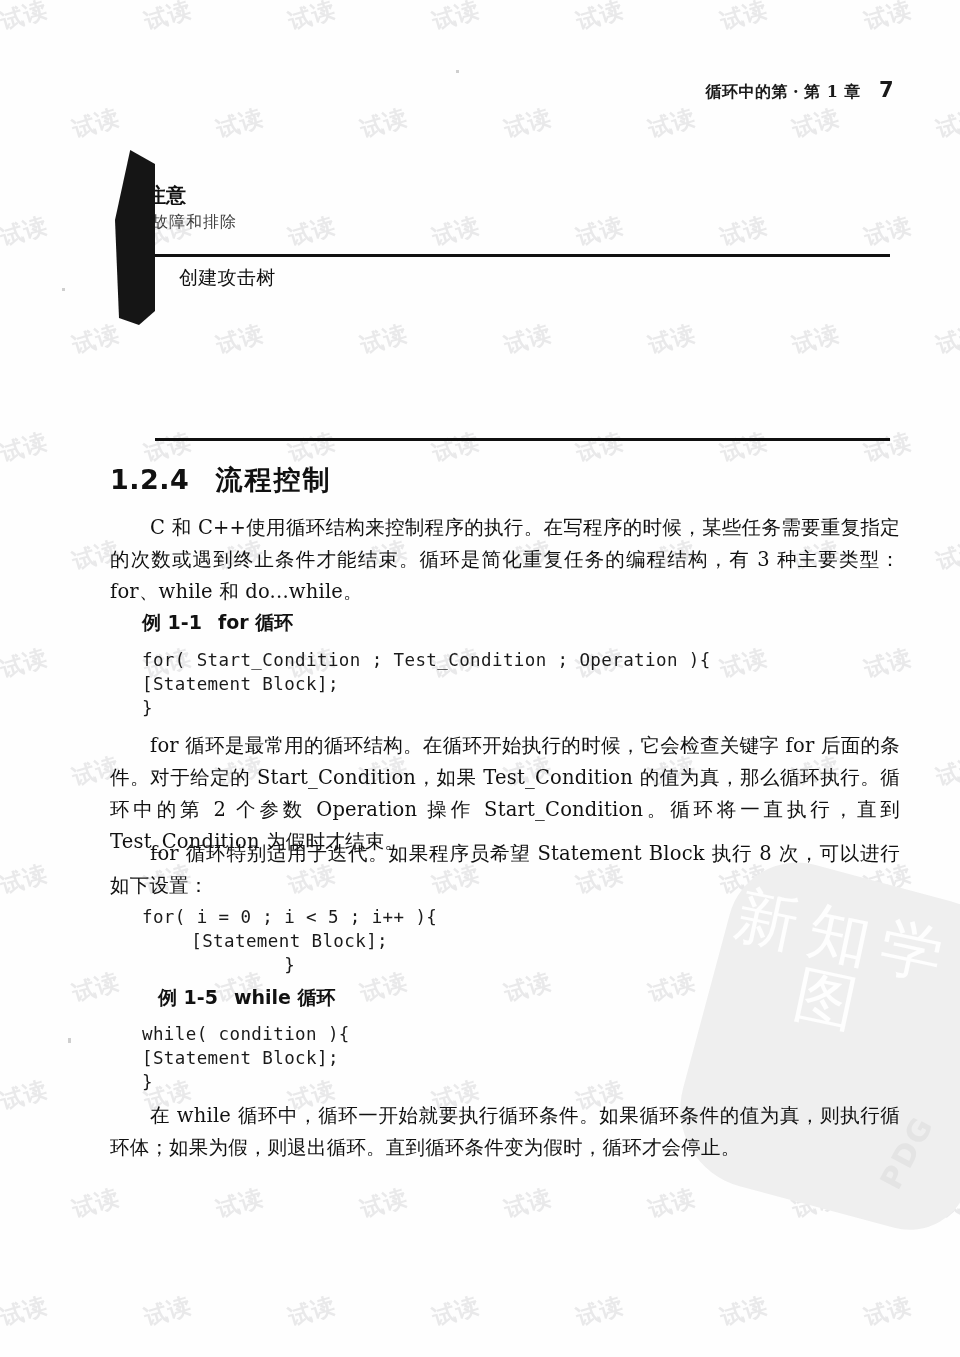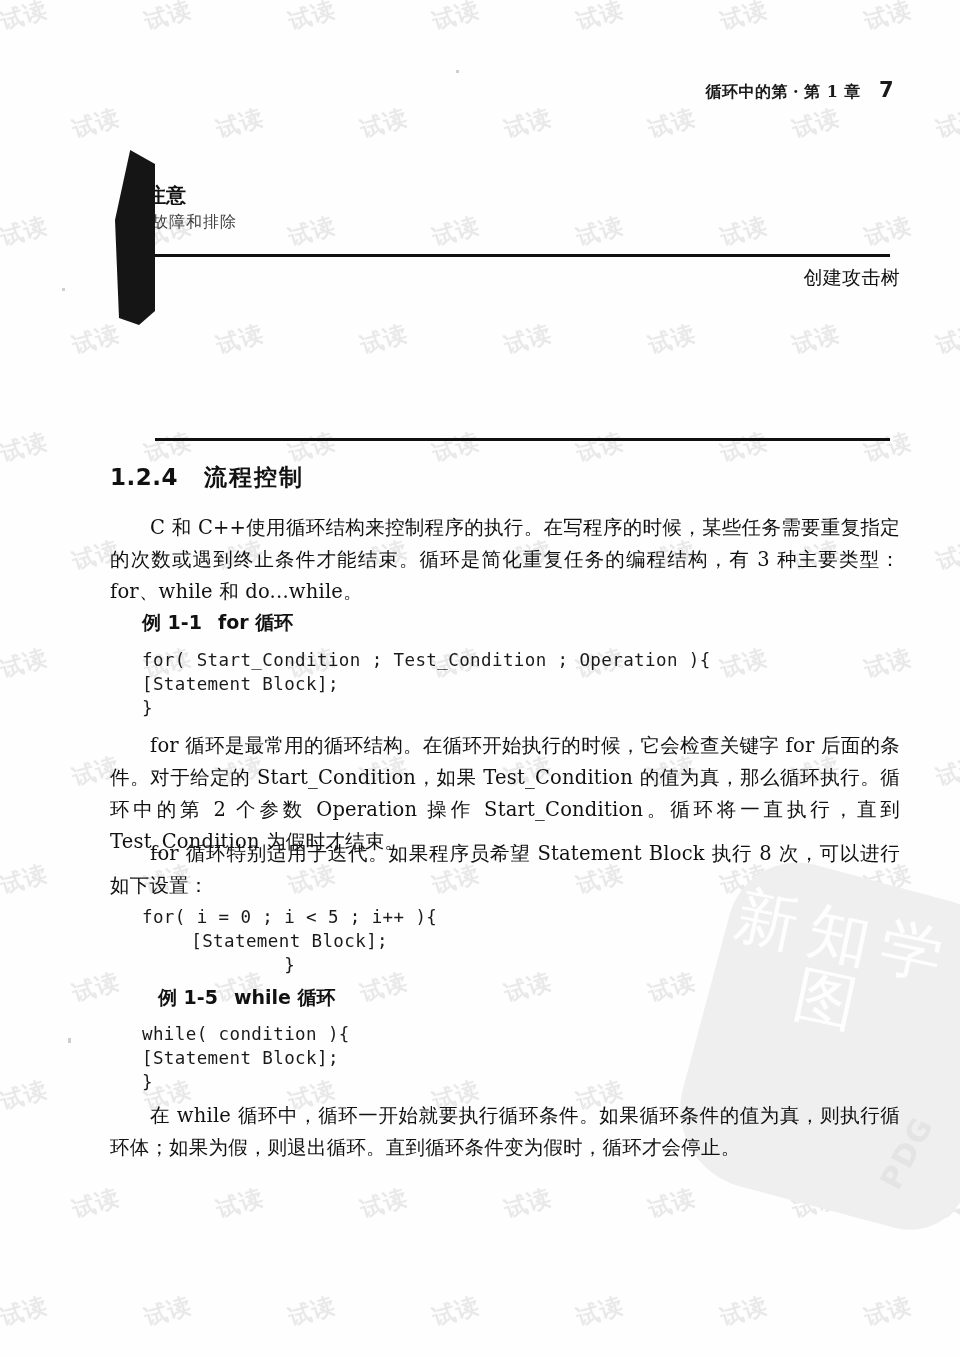--- a/index.html
+++ b/index.html
@@ -159,30 +159,30 @@
     position: absolute;
     left: 47px;
     right: 0px;
     top: 112px;
     font-family: "DejaVu Serif", "Liberation Serif", serif;
     font-size: 19px;
     line-height: 30px;
     color: #111;
     letter-spacing: .3px;
   }
-  .note-body .ttl { margin-left: 22px; text-align: right; }
+  .note-body .ttl { margin-left: 22px; }
   .note-body p { margin: 0; text-indent: 38px; }
 
   
   .section-head {
     position: absolute;
     left: 110px;
     top: 462px;
     font-family: "DejaVu Sans", "Liberation Sans", sans-serif;
-    font-size: 23px;
+    font-size: 27px;
     font-weight: 700;
     color: #111;
   }
   .section-head .num { letter-spacing: .5px; }
   .section-head .ttl { padding-left: 26px; letter-spacing: 2px; }
 
   
   .body-text {
     position: absolute;
     left: 110px;

